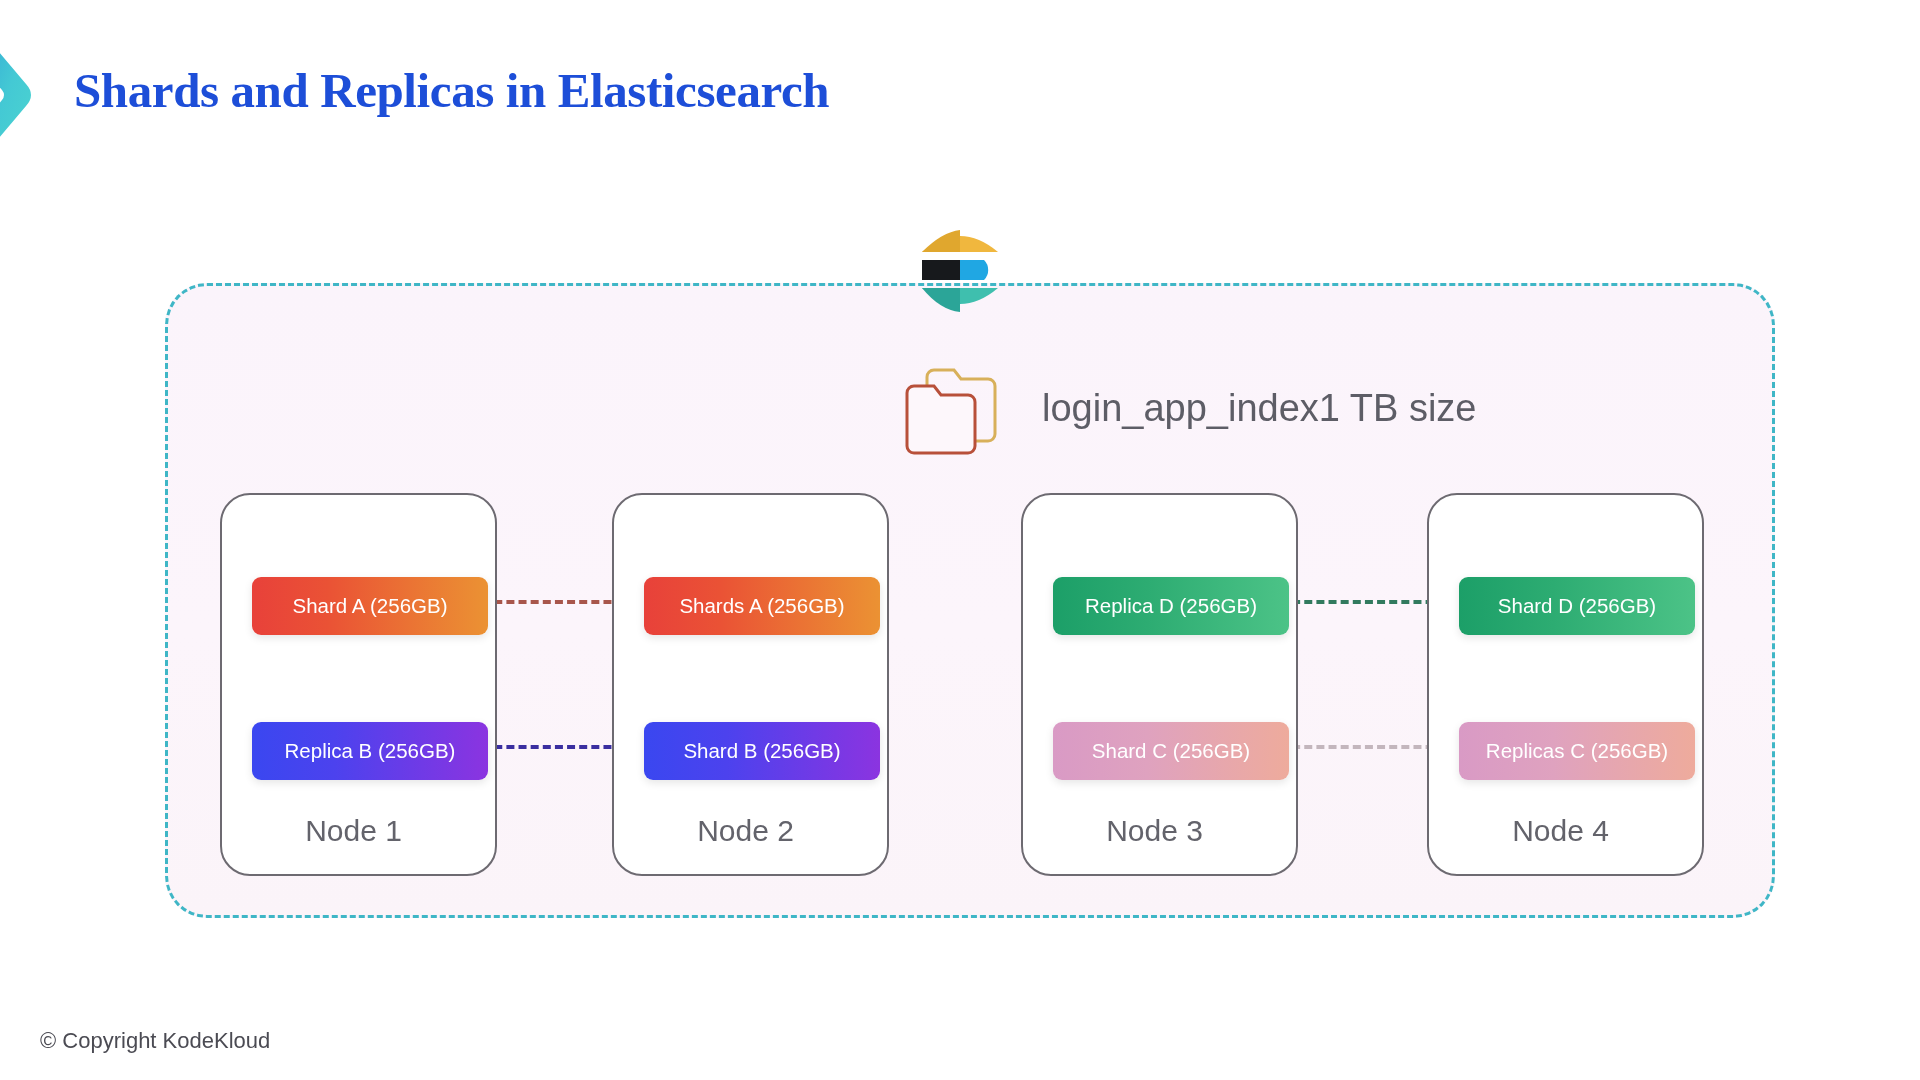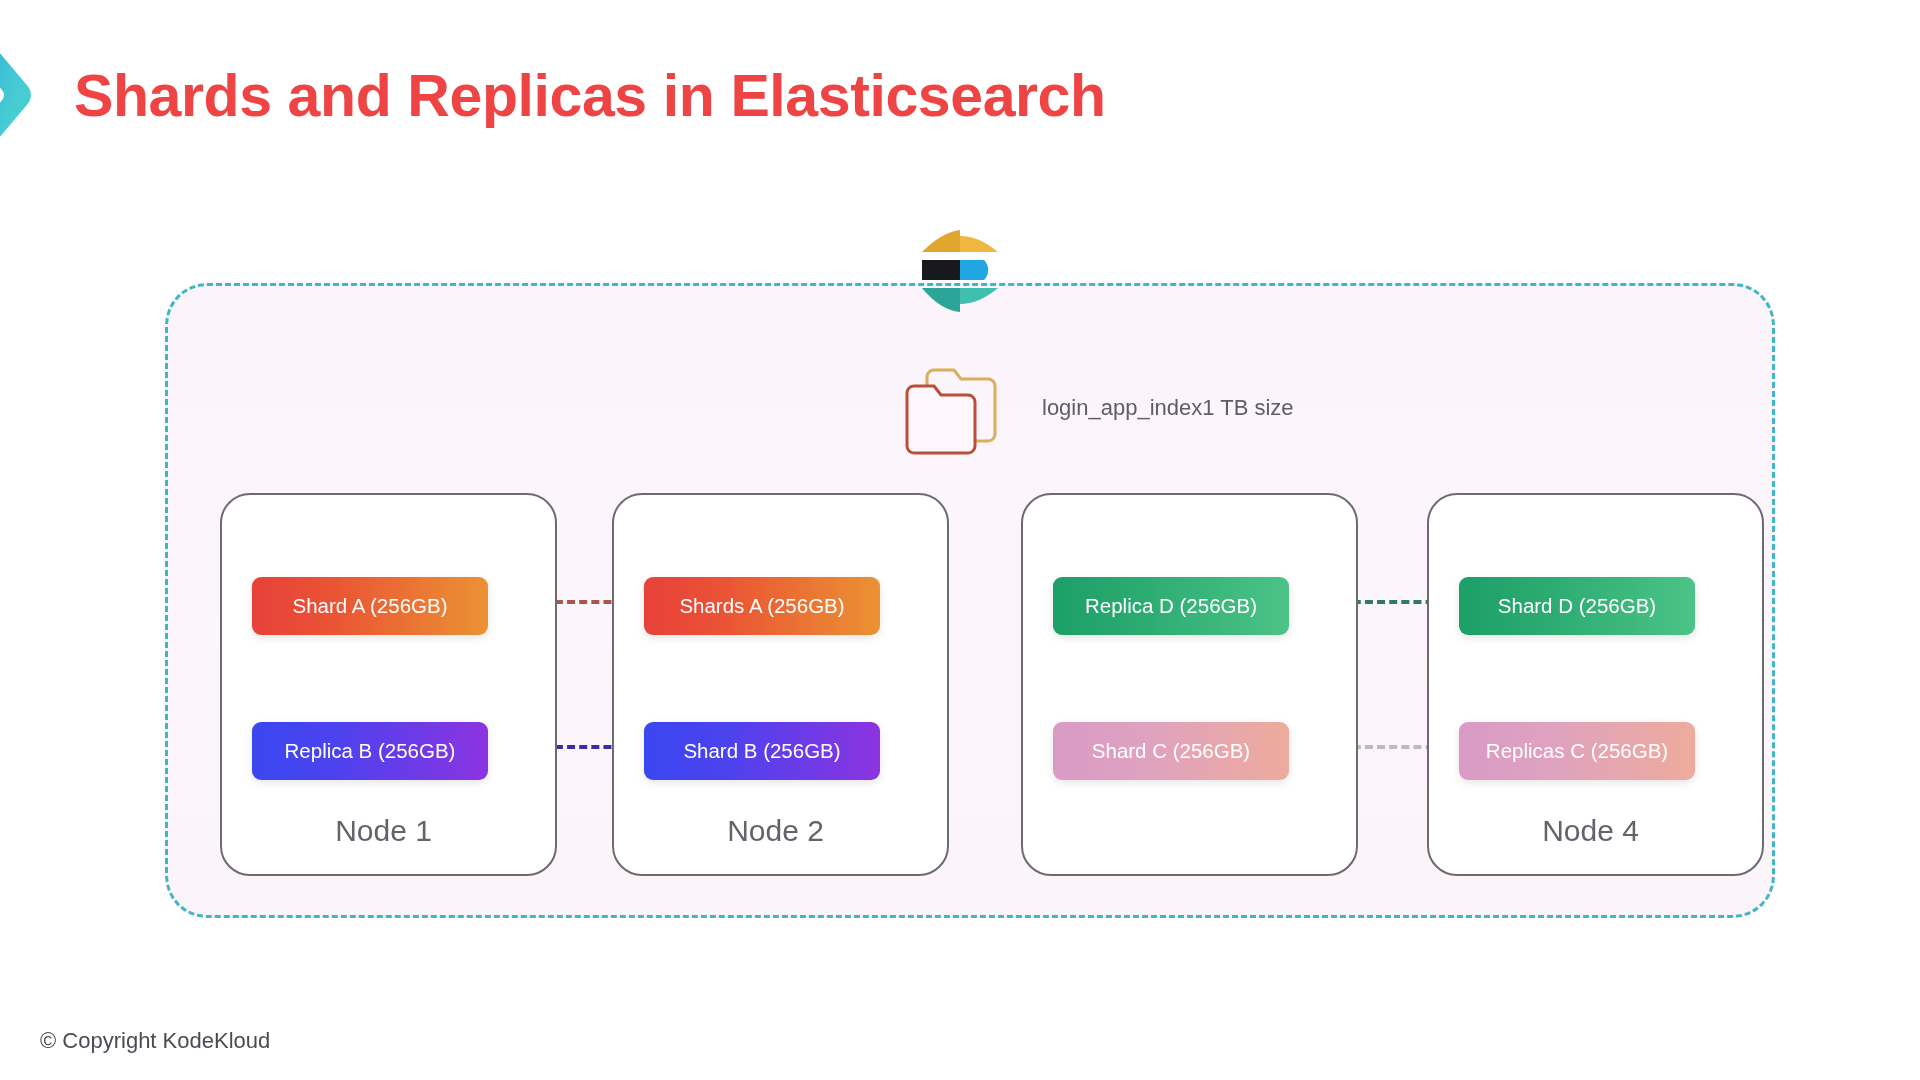--- a/index.html
+++ b/index.html
@@ -11,22 +11,22 @@
   }
 
   
   .brand-chevron{
     position:absolute;left:-34px;top:12px;width:96px;height:166px;
   }
 
   
   .page-title{
     position:absolute;left:74px;top:62px;
-    font-size:59px;font-weight:700;color:#ef4444;
-    letter-spacing:-0.4px;white-space:nowrap;
+    font-size:49px;font-weight:700;color:#1d4ed8;
+    letter-spacing:-0.4px;white-space:nowrap;font-family:Liberation Serif, serif;
   }
 
   
   .cluster{
     position:absolute;left:165px;top:283px;width:1610px;height:635px;
     box-sizing:border-box;
     background:linear-gradient(180deg,#fbf4fb 0%,#fcf5fb 55%,#fbf4f9 100%);
     border:3px dashed #3fb6c6;
     border-radius:42px;
   }
@@ -36,26 +36,26 @@
     position:absolute;left:912px;top:222px;width:96px;height:96px;
   }
 
   
   .index-row{
     position:absolute;left:900px;top:358px;
     display:flex;align-items:center;gap:22px;
   }
   .folder-icon{width:120px;height:100px;display:block;}
   .index-label{
-    font-size:22px;color:#5d5d66;white-space:nowrap;font-weight:400;
+    font-size:38px;color:#5d5d66;white-space:nowrap;font-weight:400;
   }
 
   
   .node{
-    position:absolute;top:493px;width:337px;height:383px;
+    position:absolute;top:493px;width:277px;height:383px;
     box-sizing:border-box;
     background:#ffffff;
     border:2.6px solid #6d6a71;
     border-radius:30px;
     z-index:3;
   }
   .node-label{
     position:absolute;left:0;right:10px;bottom:26px;
     text-align:center;font-size:30px;color:#63636b;
   }
@@ -153,20 +153,21 @@
 
 <div class="node" id="node-1">
   <div class="pill row0 g-orange">Shards A (256GB)</div>
   <div class="pill row1 g-indigo">Shard B (256GB)</div>
   <div class="node-label">Node 2</div>
 </div>
 
 <div class="node" id="node-2">
   <div class="pill row0 g-green">Replica D (256GB)</div>
   <div class="pill row1 g-pink">Shard C (256GB)</div>
+  <div class="node-label">Node 3</div>
 </div>
 
 <div class="node" id="node-3">
   <div class="pill row0 g-green">Shard D (256GB)</div>
   <div class="pill row1 g-pink">Replicas C (256GB)</div>
   <div class="node-label">Node 4</div>
 </div>
 
 <div class="copyright">© Copyright KodeKloud</div>
 

